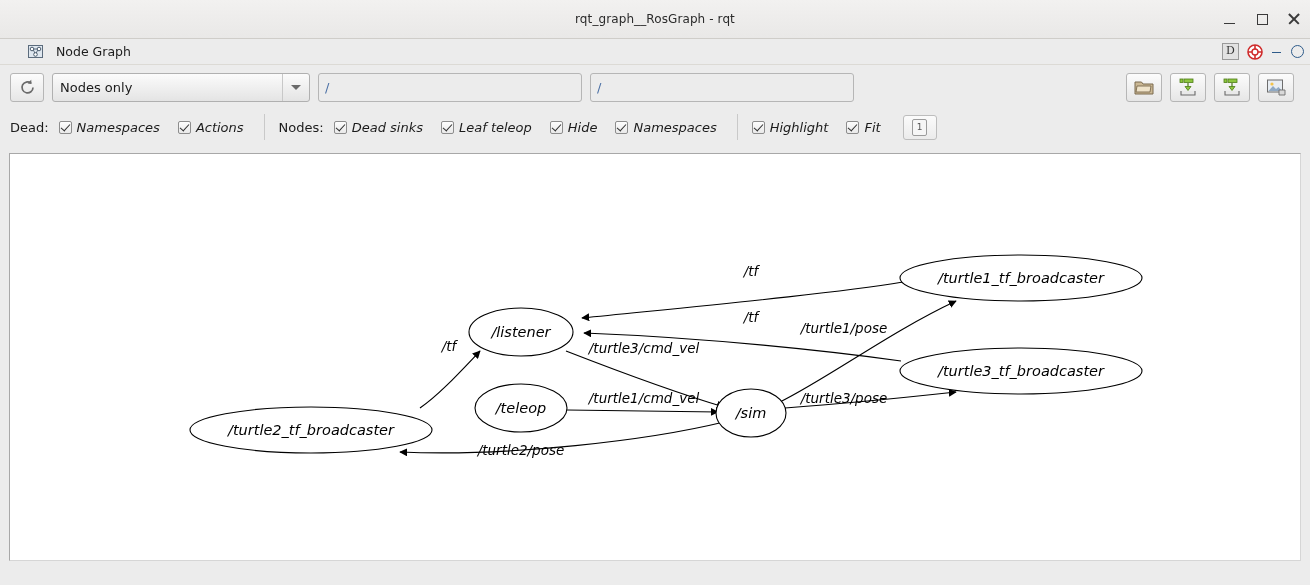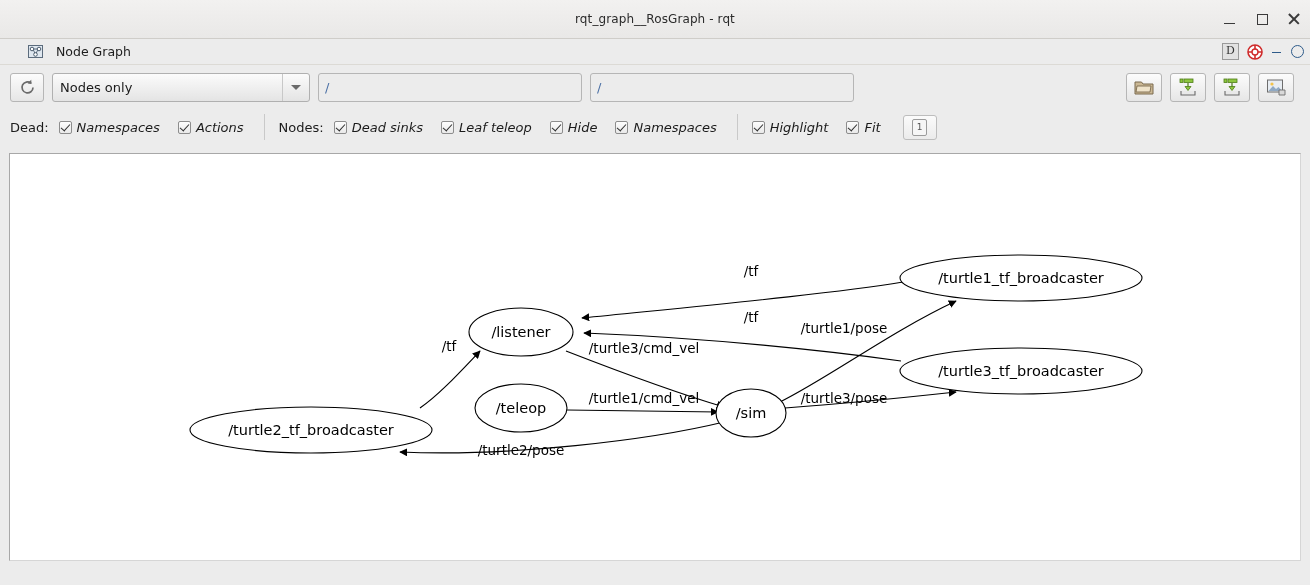--- a/index.html
+++ b/index.html
@@ -284,20 +284,21 @@
   
   .canvas-wrap {
     margin: 8px 9px 24px 9px;
     flex: 1 1 auto;
     background: #ffffff;
     border: 1px solid #a8a8a8;
     border-right-color: #d6d6d6;
     border-bottom-color: #d6d6d6;
     position: relative;
     overflow: hidden;
+    font-style: italic;
   }
   svg#graph { display: block; width: 100%; height: 100%; }
   .node-ellipse { fill: #ffffff; stroke: #000000; stroke-width: 1.1; }
   .node-label {
     font-family: "DejaVu Sans", "Liberation Sans", sans-serif;
     font-size: 14.5px;
     fill: #000;
     text-anchor: middle;
     dominant-baseline: middle;
   }

